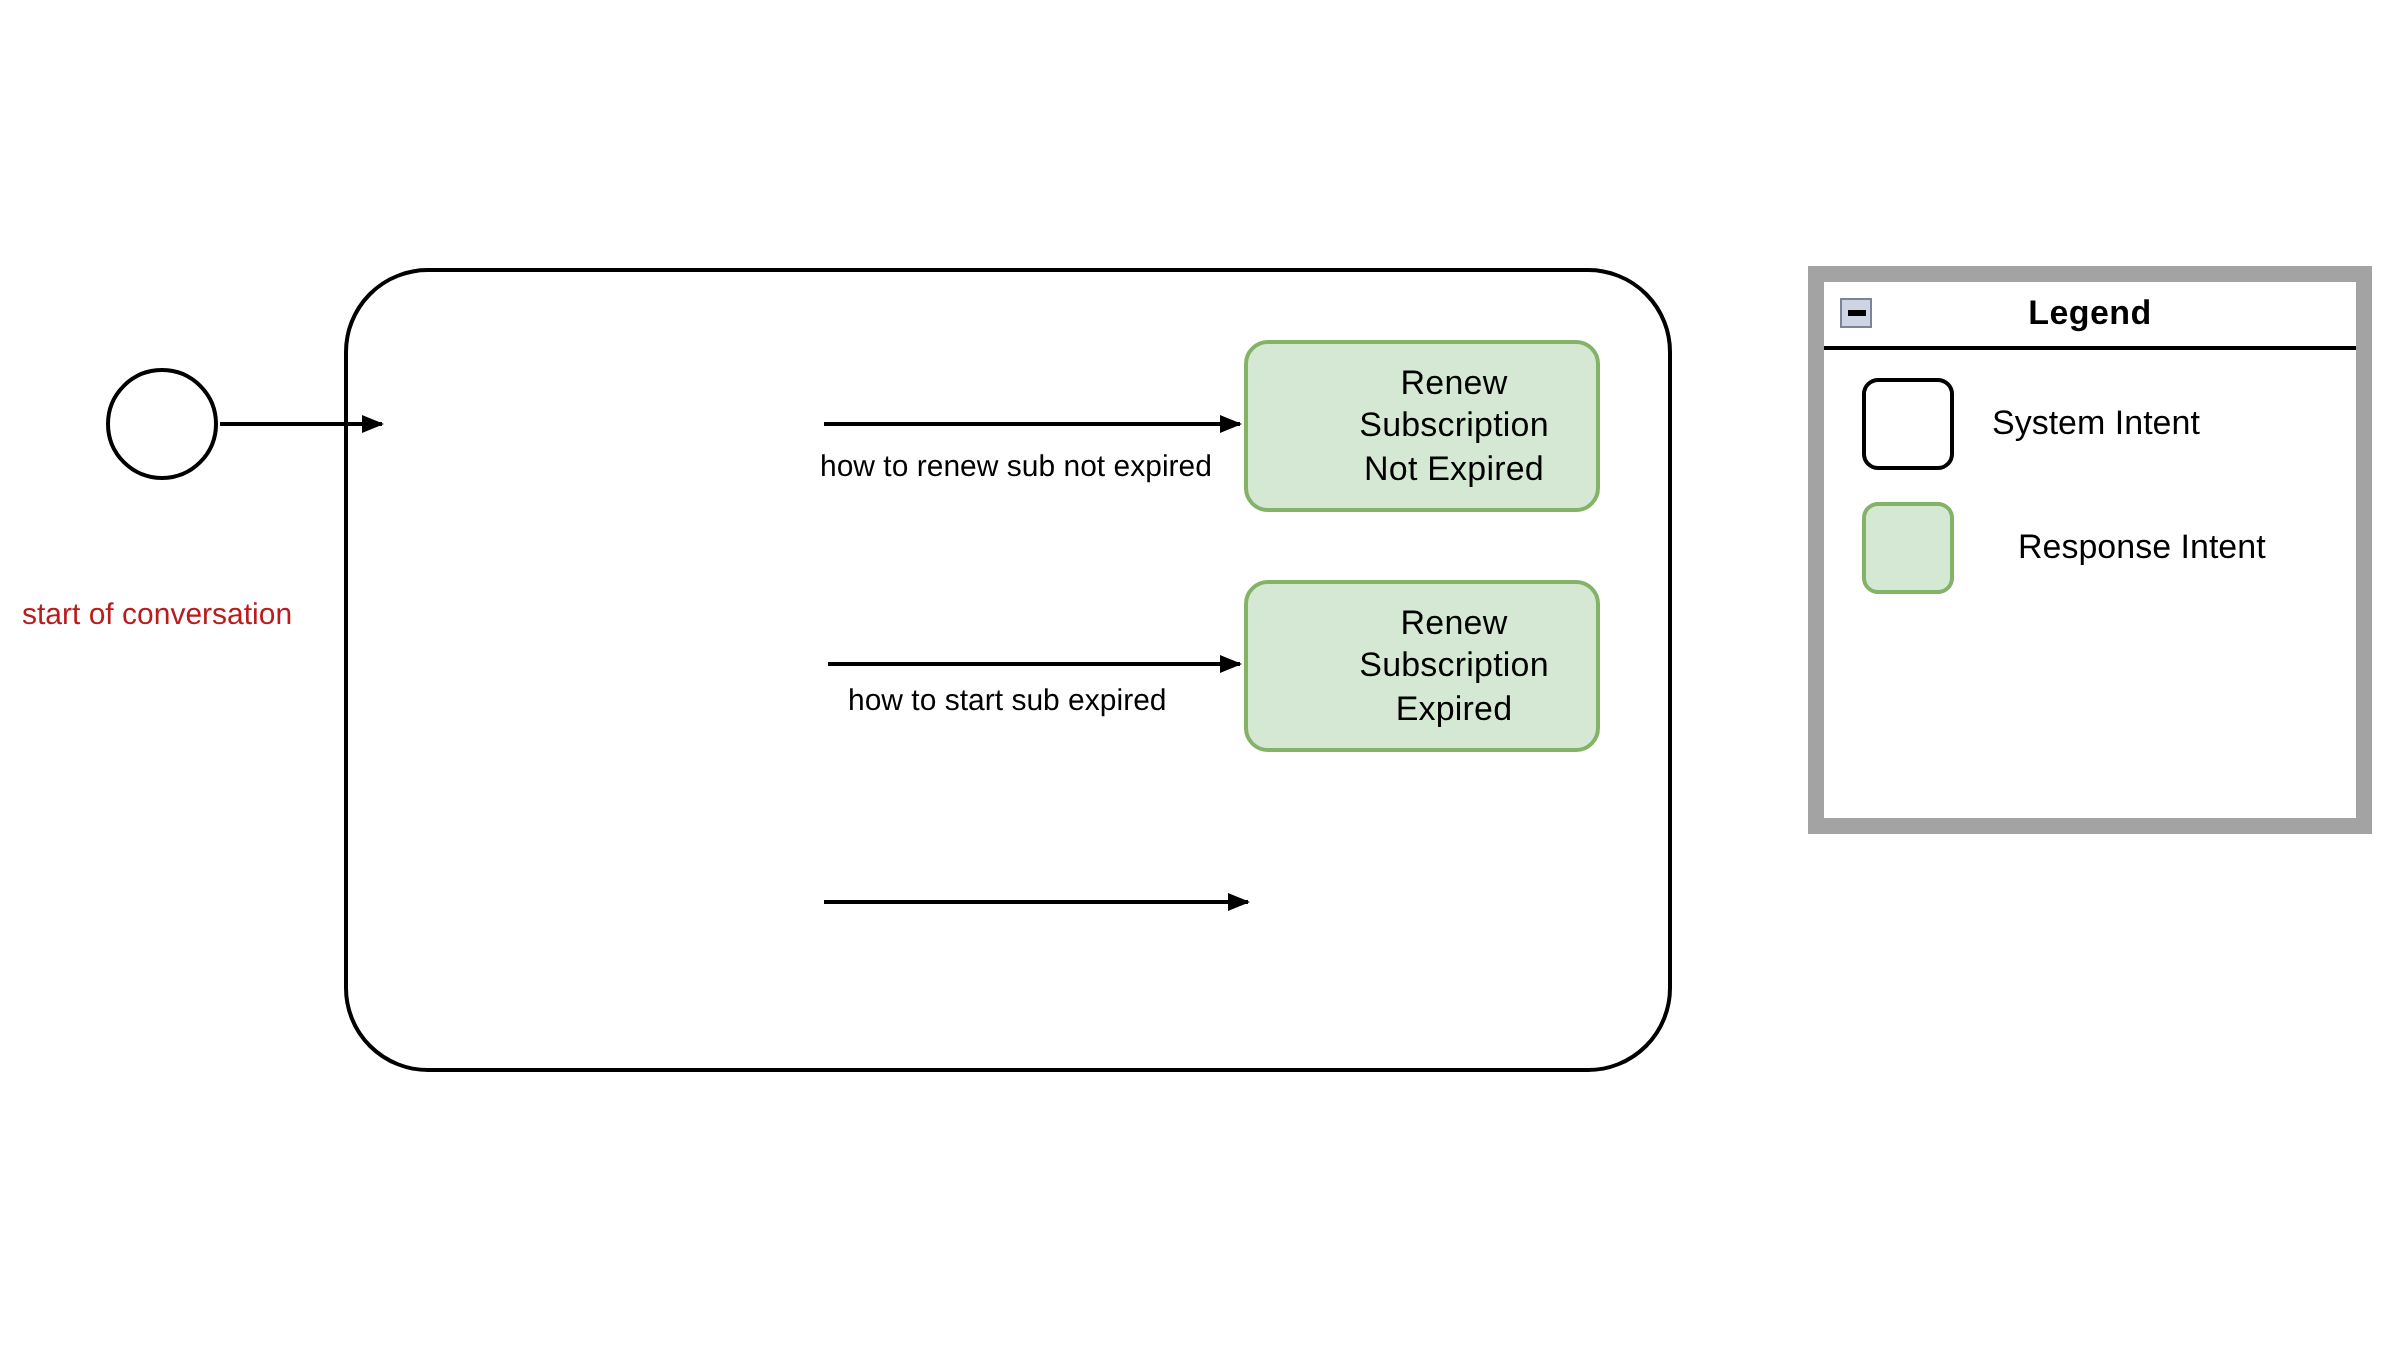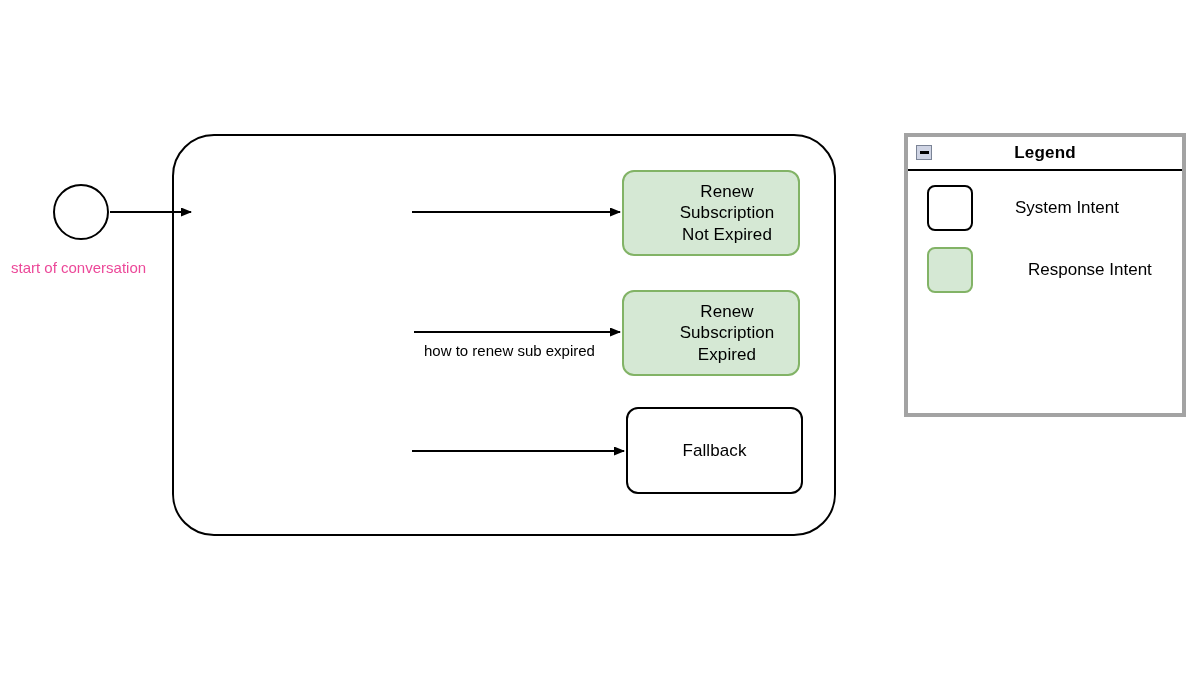--- a/index.html
+++ b/index.html
@@ -80,29 +80,30 @@
     line-height: 1.2;
     white-space: nowrap;
     color: #000000;
     background: transparent;
   }
   .caption {
     position: absolute;
     font-size: 15px;
     line-height: 1.2;
     white-space: nowrap;
-    color: #ec4899;
+    color: #b91c1c;
+    margin-top: 40px;
   }
 
   
   .legend {
     position: absolute;
     box-sizing: border-box;
     background: #ffffff;
-    border: 4px solid #a3a3a3;
+    border: 8px solid #a3a3a3;
   }
   .legend-header {
     position: relative;
     height: 34px;
     box-sizing: border-box;
     border-bottom: 2px solid #000000;
     display: flex;
     align-items: center;
     justify-content: center;
   }
@@ -148,21 +149,21 @@
   }
   .legend-swatch.system {
     background: #ffffff;
     border: 2px solid #000000;
   }
   .legend-swatch.response {
     background: #d5e8d4;
     border: 2px solid #82b366;
   }
   .legend-label {
-    margin-left: 42px;
+    margin-left: 19px;
     font-size: 17px;
     white-space: nowrap;
   }
 </style>
 </head>
 <body>
 
 <div id="canvas">
 
   <svg class="layer" width="1200" height="675" viewBox="0 0 1200 675" xmlns="http://www.w3.org/2000/svg">
@@ -191,26 +192,24 @@
   <div class="node response" style="left:622px; top:170px; width:178px; height:86px;">
     <span>Renew Subscription
 Not Expired</span>
   </div>
 
   <div class="node response" style="left:622px; top:290px; width:178px; height:86px;">
     <span>Renew Subscription
 Expired</span>
   </div>
 
-  <div class="node system" style="left:626px; top:407px; width:177px; height:87px;">
-    <span>Fallback</span>
-  </div>
-
-
-  <div class="edge-label" style="left:424px; top:342px;">how to renew sub expired</div>
+
+  <div class="edge-label" style="left:410px; top:225px;">how to renew sub not expired</div>
+
+  <div class="edge-label" style="left:424px; top:342px;">how to start sub expired</div>
 
 
   <div class="legend" style="left:904px; top:133px; width:282px; height:284px;">
 
     <div class="legend-header">
       <span class="collapse-icon">
           <i></i>
         </span>
       <span class="legend-title">Legend</span>
     </div>

